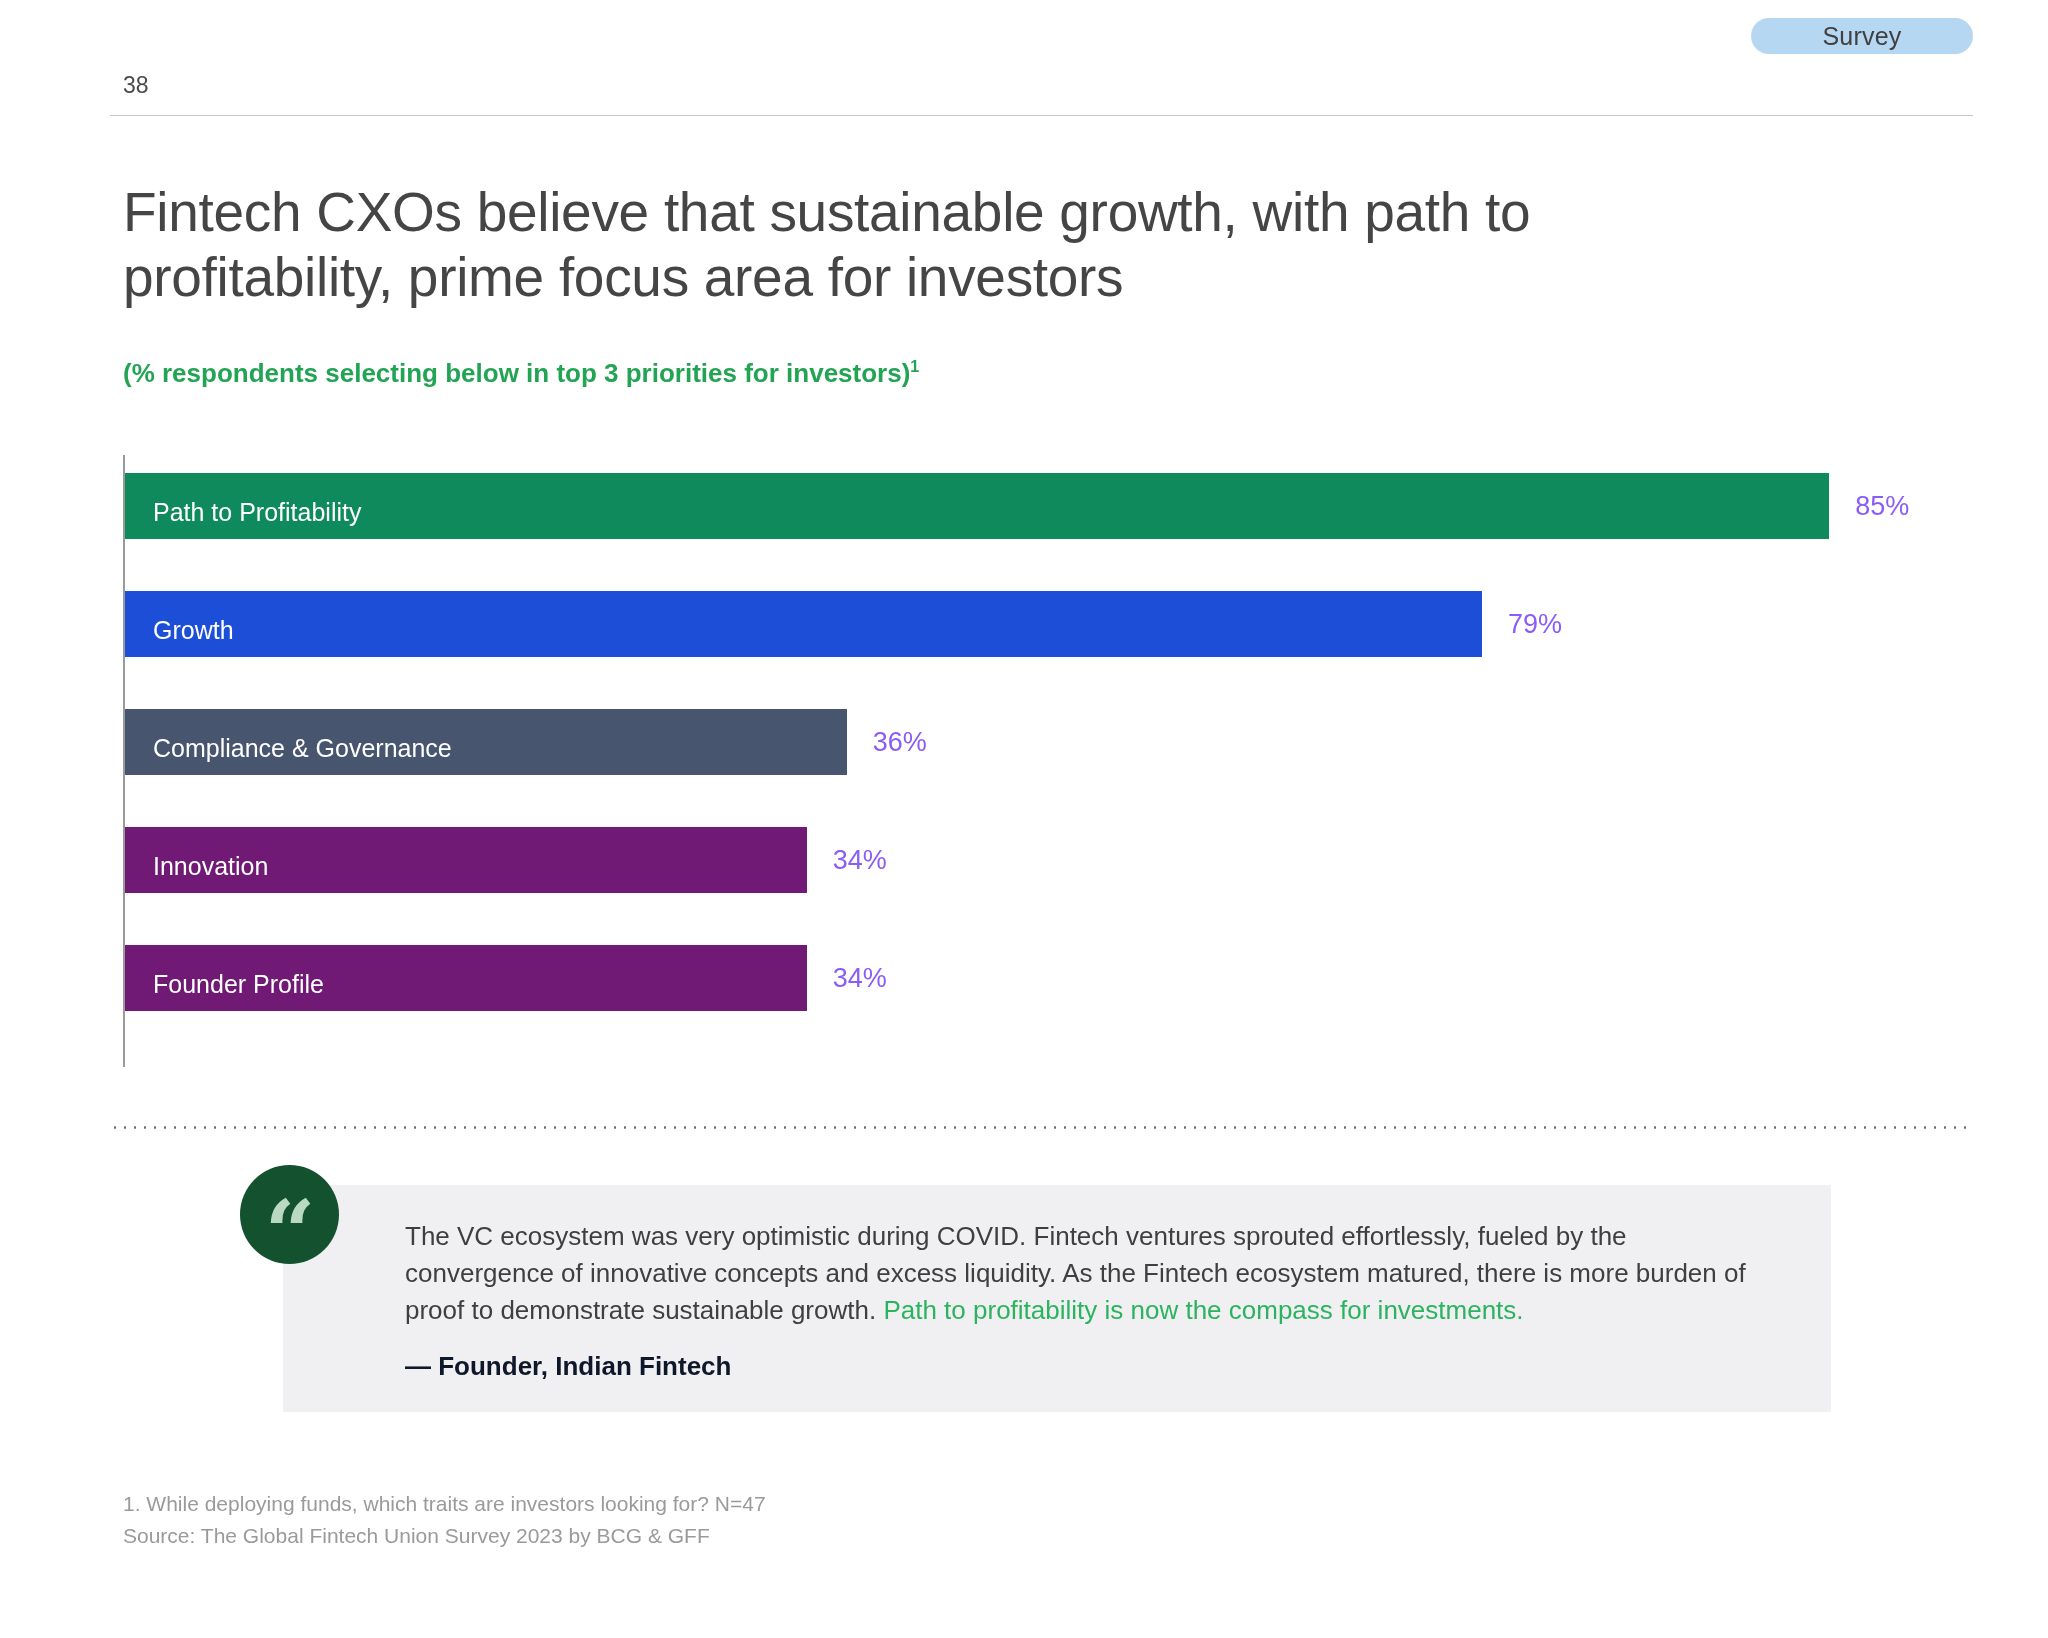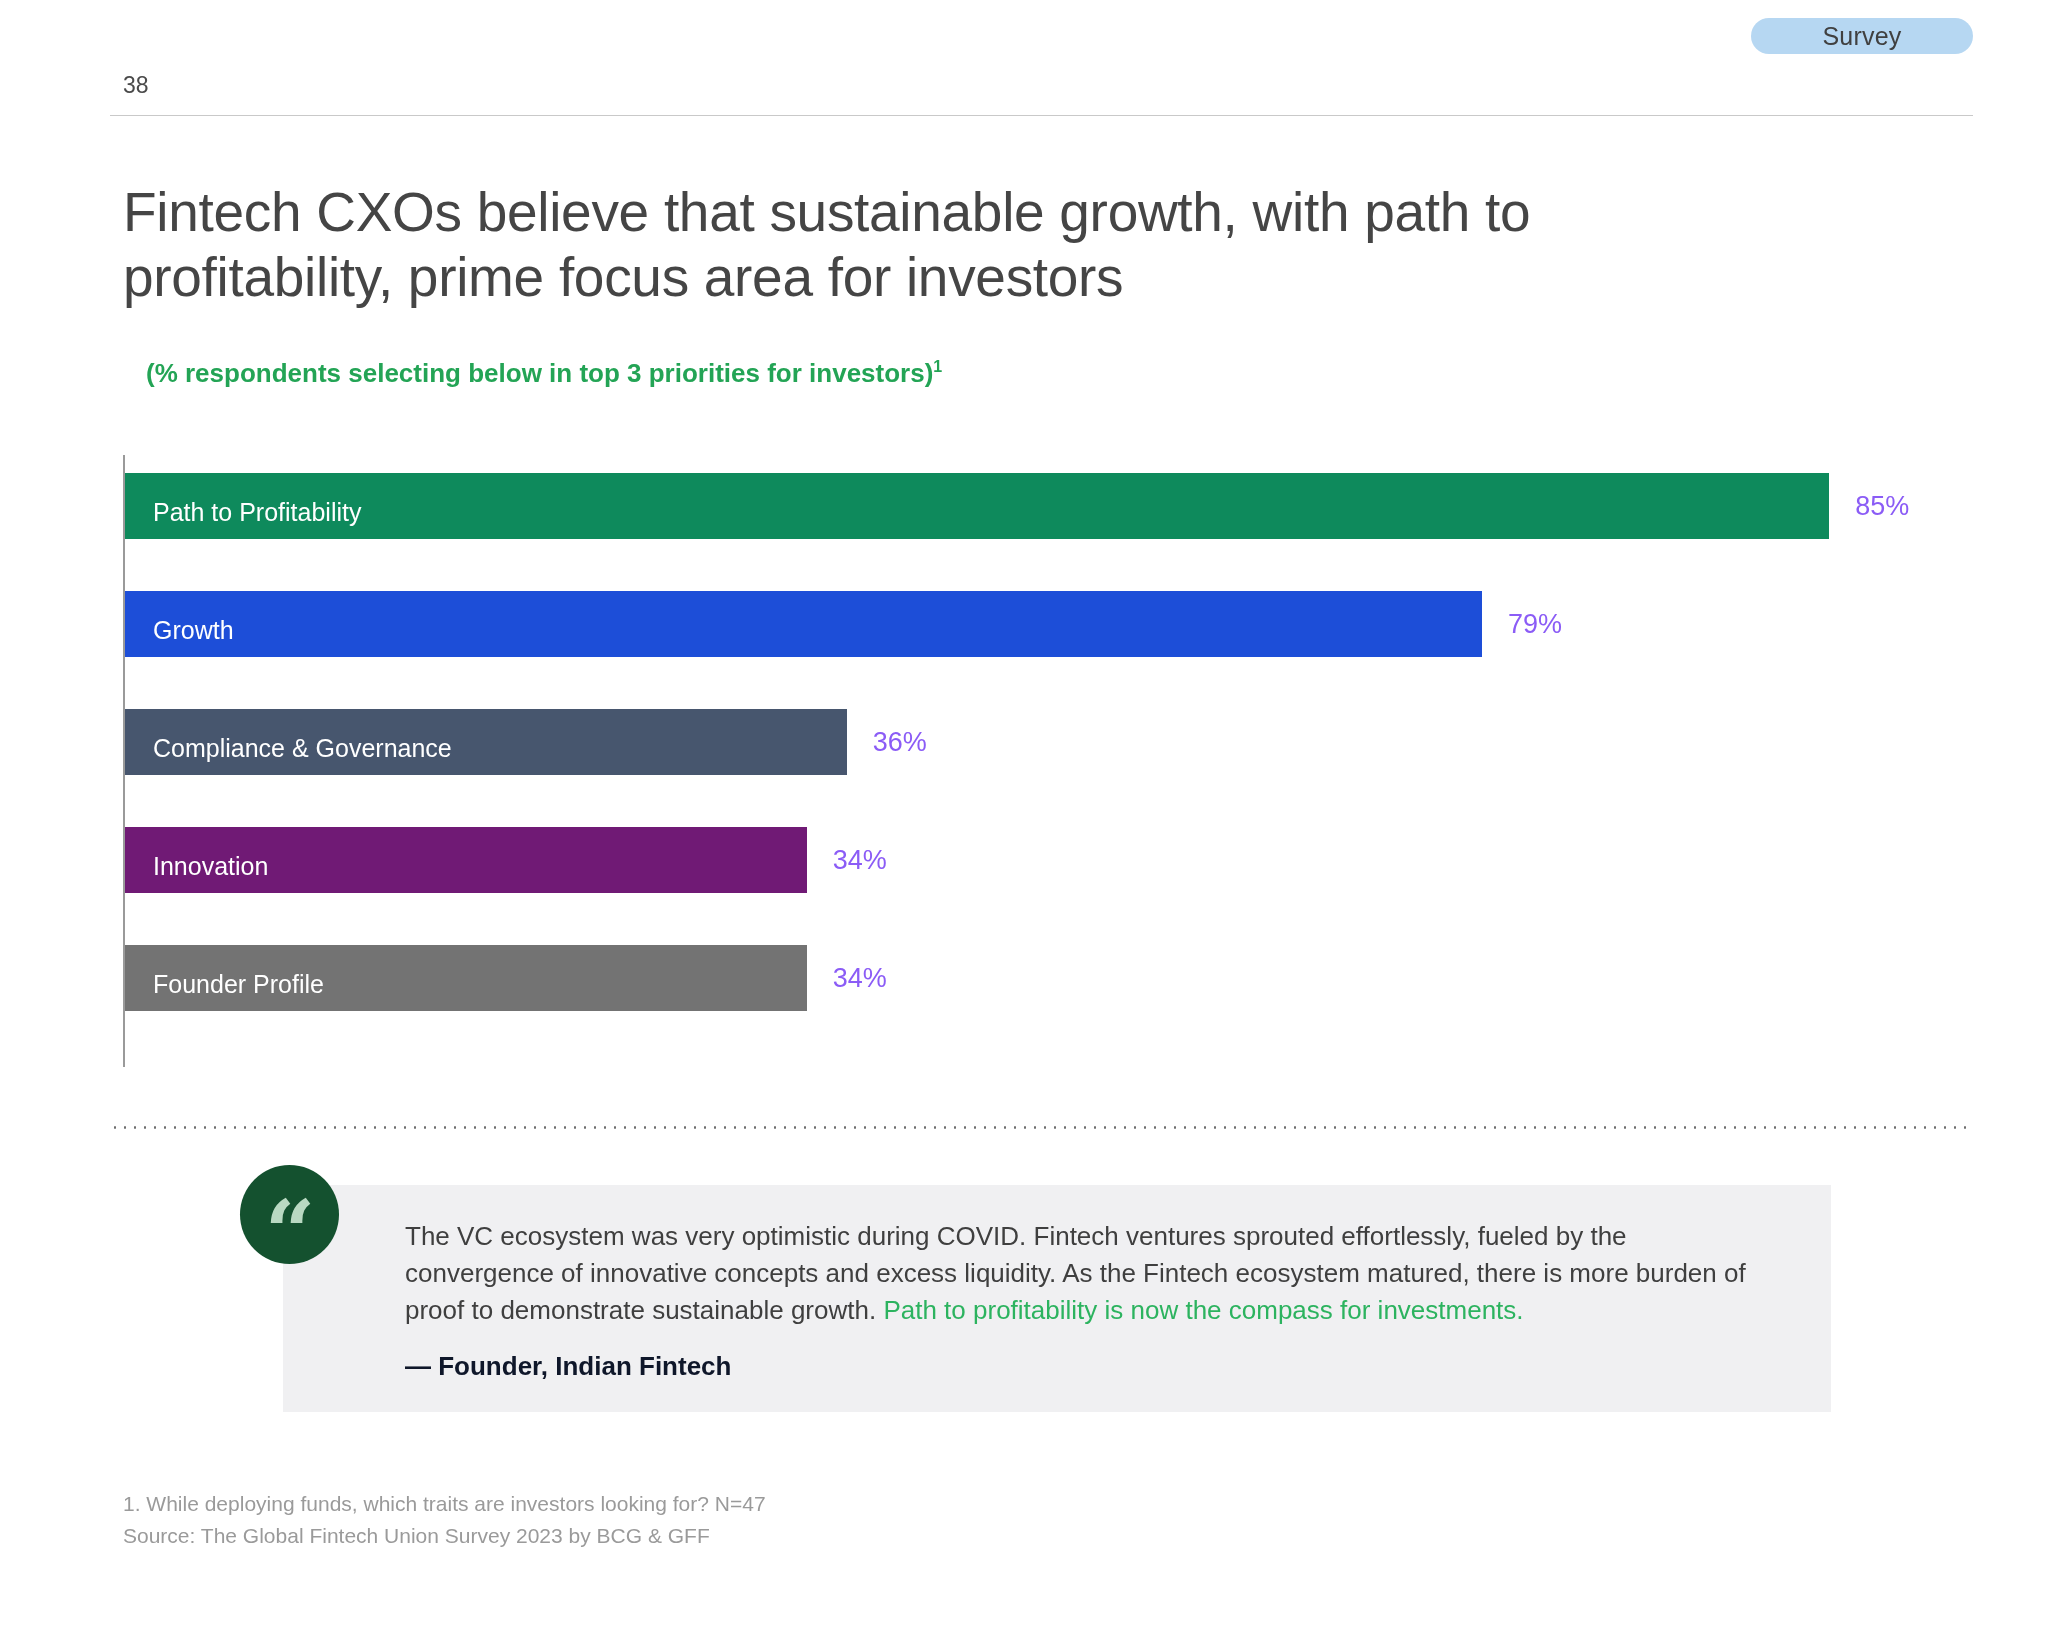--- a/index.html
+++ b/index.html
@@ -75,21 +75,20 @@
   }
 
   
   .chart-subtitle {
     position: absolute;
     top: 358px;
     left: 123px;
     font-size: 26px;
     font-weight: bold;
     color: #23a455;
-    margin-left: 23px;
   }
   .chart-subtitle sup {
     font-size: 16px;
     vertical-align: super;
   }
 
   
   .chart {
     position: absolute;
     top: 455px;
@@ -240,21 +239,21 @@
         </div>
         <span class="bar-value">36%</span>
       </div>
       <div class="bar-row" style="top: 372px;">
         <div class="bar" style="width: 681.7px; background: #701a75;">
           <span class="bar-label">Innovation</span>
         </div>
         <span class="bar-value">34%</span>
       </div>
       <div class="bar-row" style="top: 490px;">
-        <div class="bar" style="width: 681.7px; background: #737373;">
+        <div class="bar" style="width: 681.7px; background: #701a75;">
           <span class="bar-label">Founder Profile</span>
         </div>
         <span class="bar-value">34%</span>
       </div>
     </div>
 </div>
 
 <div class="dotted-divider"></div>
 
 <div class="quote-box">

